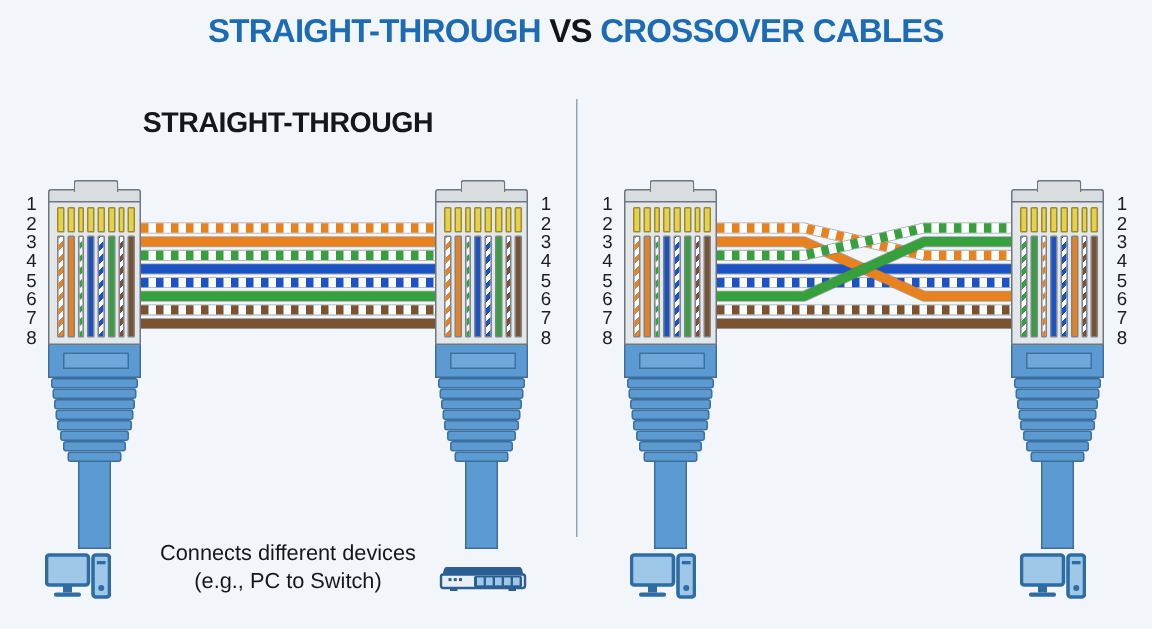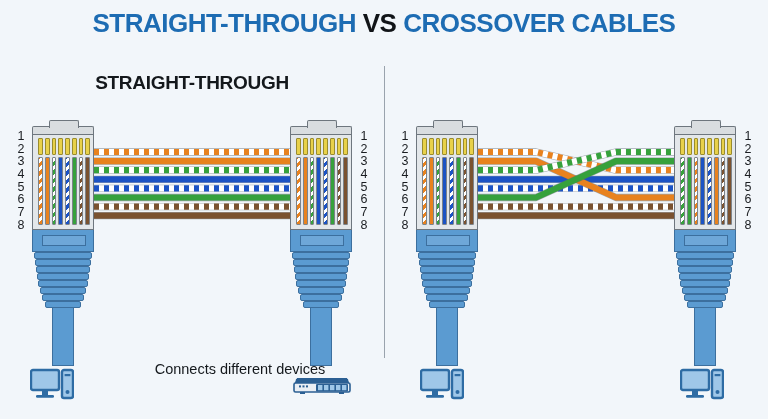--- a/index.html
+++ b/index.html
@@ -9,21 +9,21 @@
     font-family:"Liberation Sans", sans-serif;
     overflow:hidden;
     position:relative;
   }
   .stage{position:absolute;inset:0;}
 
   
   .title{
     position:absolute;left:0;top:8px;width:768px;
     text-align:center;
-    font-size:26px;font-weight:bold;letter-spacing:-0.5px;
+    font-size:22px;font-weight:bold;letter-spacing:-0.5px;
     white-space:nowrap;
   }
   .title .blue{color:#1d6cb3;}
   .title .dark{color:#111418;}
 
   
   .subhead{
     position:absolute;top:72px;
     font-size:19px;font-weight:bold;color:#14181c;
     letter-spacing:-0.3px;text-align:center;white-space:nowrap;
@@ -136,21 +136,21 @@
   .wires svg{display:block;}
 
   
   .caption{
     position:absolute;
     width:384px;
     text-align:center;
     font-size:14.5px;color:#14181c;
     line-height:19px;
   }
-  .caption.left{left:0;top:360px;padding-left:48px;}
+  .caption.left{left:0;top:360px;}
   .cap-l1{display:block;}
   .cap-l2{display:block;}
 
   .devicon{position:absolute;}
 </style>
 </head>
 <body>
 
 <div class="stage">
 
@@ -315,20 +315,21 @@
           <rect x="32" y="11" width="4.4" height="5.2" fill="#9fc7e8"></rect>
           <rect x="38" y="11" width="4.4" height="5.2" fill="#9fc7e8"></rect>
           <rect x="44" y="11" width="4.4" height="5.2" fill="#9fc7e8"></rect>
           <rect x="50" y="11" width="4.4" height="5.2" fill="#9fc7e8"></rect>
           <rect x="8" y="18" width="5" height="2" fill="#2b5f93"></rect>
           <rect x="47" y="18" width="5" height="2" fill="#2b5f93"></rect>
         </svg></div>
 
     <div class="caption left">
       <span class="cap-l1">Connects different devices</span>
+      <span class="cap-l2">(e.g., PC to Switch)</span>
     </div>
   </div>
 
   <div class="panel right">
 
     <div class="pins" id="rp-left" style="left:12px;top:130px;">
         <div>1</div>
         <div>2</div>
         <div>3</div>
         <div>4</div>

